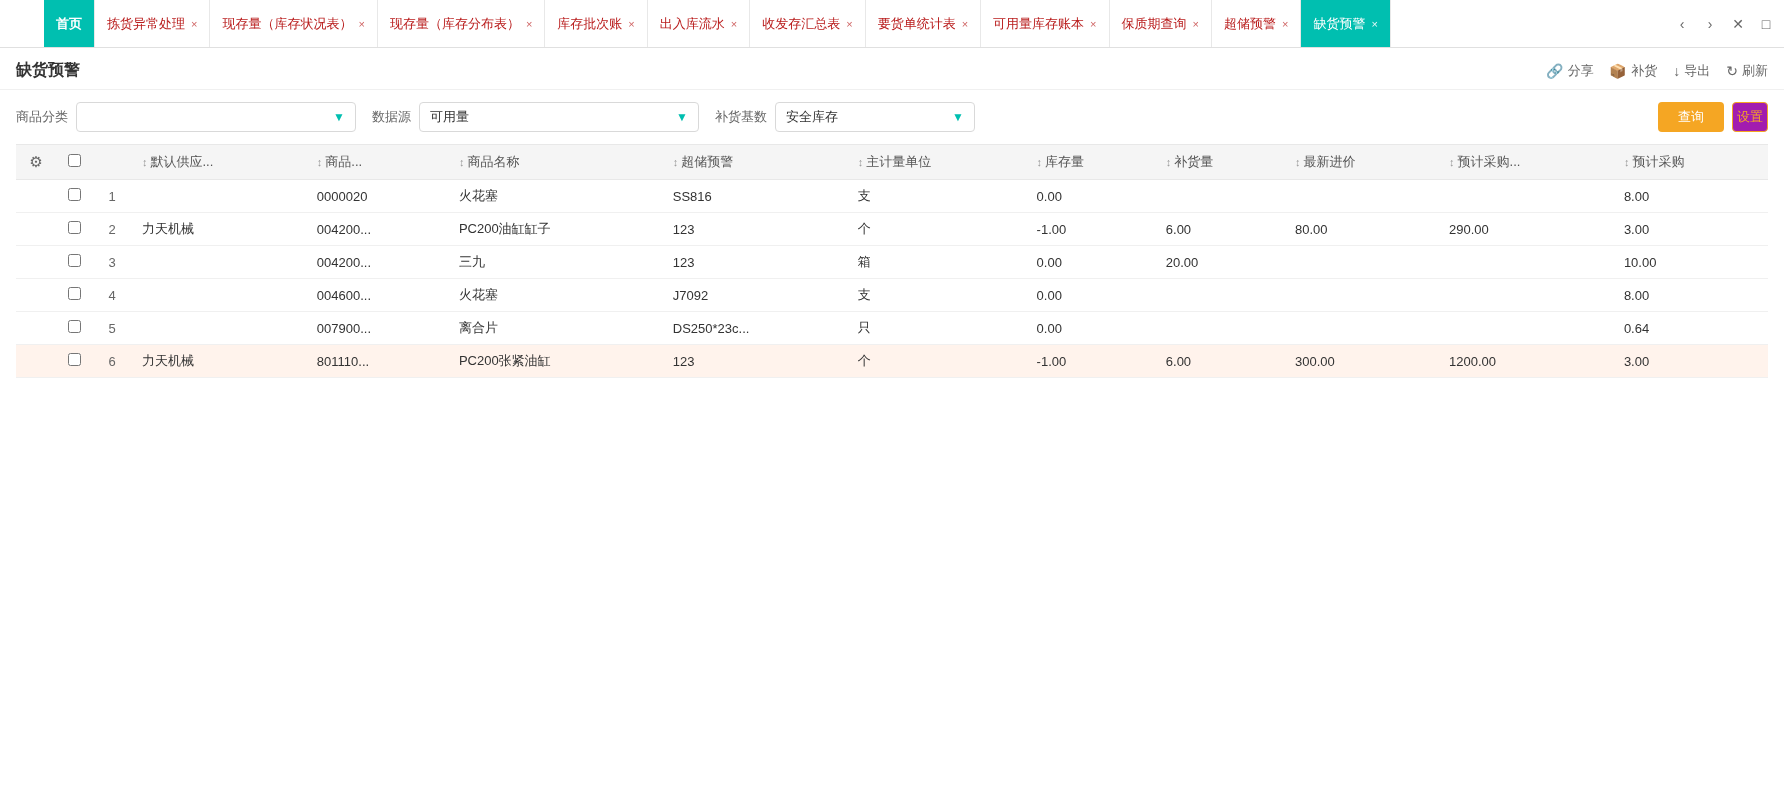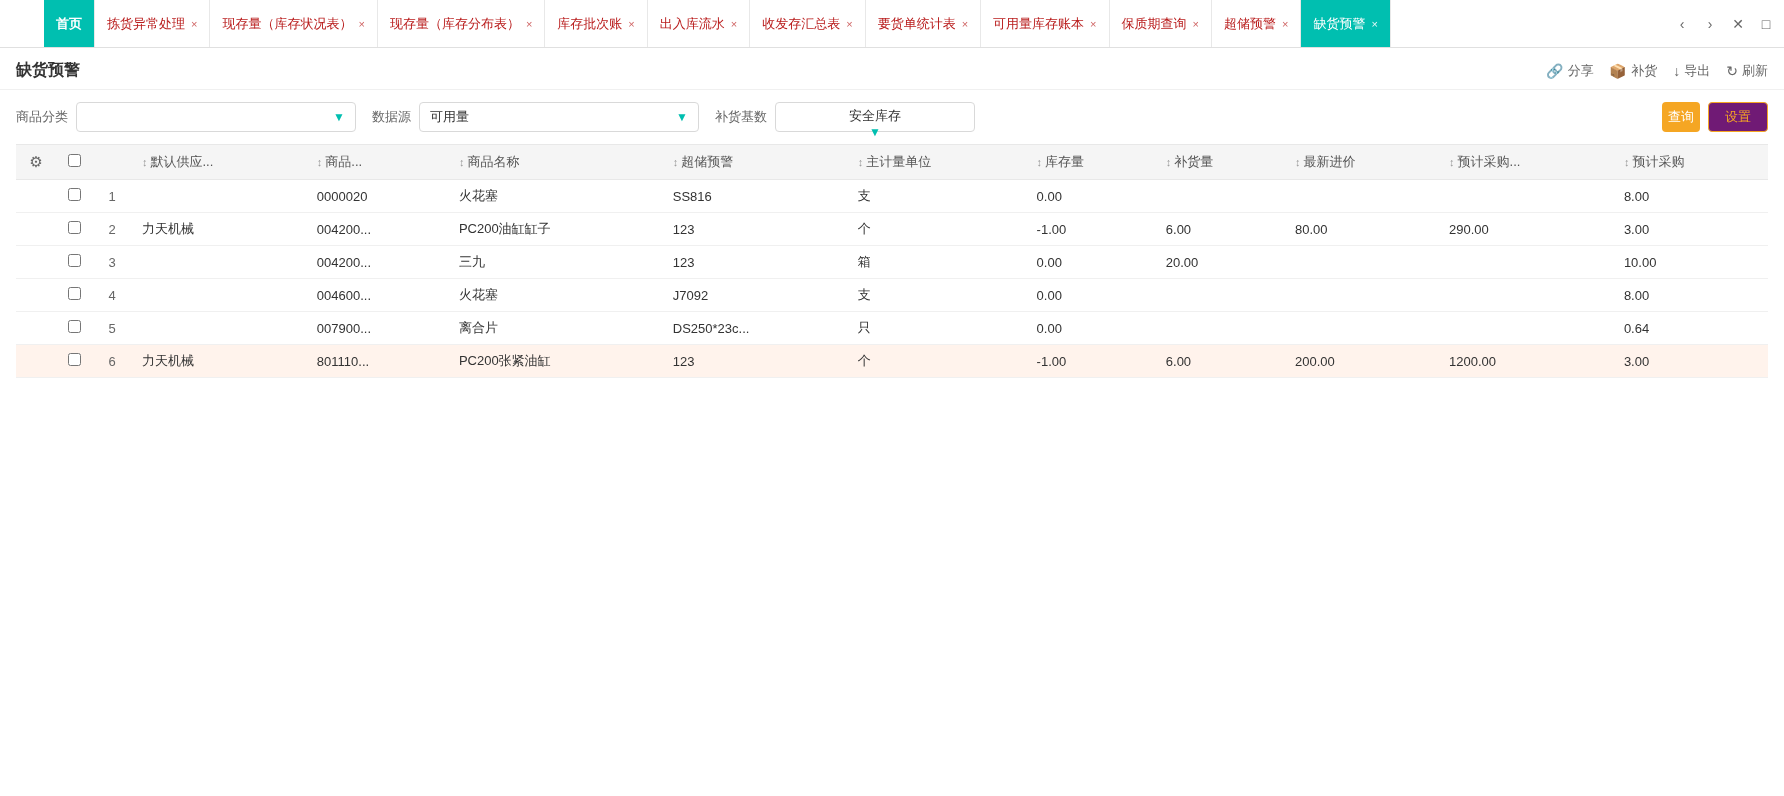--- a/index.html
+++ b/index.html
@@ -126,38 +126,38 @@
       min-width: 200px;
       height: 30px;
     }
     .filter-select .select-text {
       flex: 1;
       color: #333;
       font-size: 13px;
     }
     .filter-select .arrow { color: #00bfb0; font-size: 12px; }
     .filter-select-wide { min-width: 280px; }
-    .filter-select-medium { min-width: 200px; flex-direction: column; }
+    .filter-select-medium { min-width: 200px; }
 
     .btn-query {
       background: #f5a623;
       color: #fff;
       border: none;
       border-radius: 4px;
-      padding: 5px 6px;
+      padding: 5px 20px;
       cursor: pointer;
       font-size: 13px;
       height: 30px;
     }
     .btn-settings {
-      background: #701a75;
+      background: #a21caf;
       color: #f5a623;
       border: 1px solid #f5a623;
       border-radius: 4px;
-      padding: 5px 16px;
+      padding: 5px 4px;
       cursor: pointer;
       font-size: 13px;
       height: 30px;
     }
     .filter-right {
       margin-left: auto;
       display: flex;
       gap: 8px;
       align-items: center;
     }
@@ -454,20 +454,20 @@
         <input type="checkbox" style="">
       </td>
       <td class="row-num col-num">6</td>
       <td>力天机械</td>
       <td>801110...</td>
       <td>PC200张紧油缸</td>
       <td>123</td>
       <td>个</td>
       <td>-1.00</td>
       <td>6.00</td>
-      <td>200.00</td>
+      <td>300.00</td>
       <td>1200.00</td>
       <td>3.00</td>
     </tr>
         </tbody>
     </table>
   </div>
 </div>
 
 </body></html>

